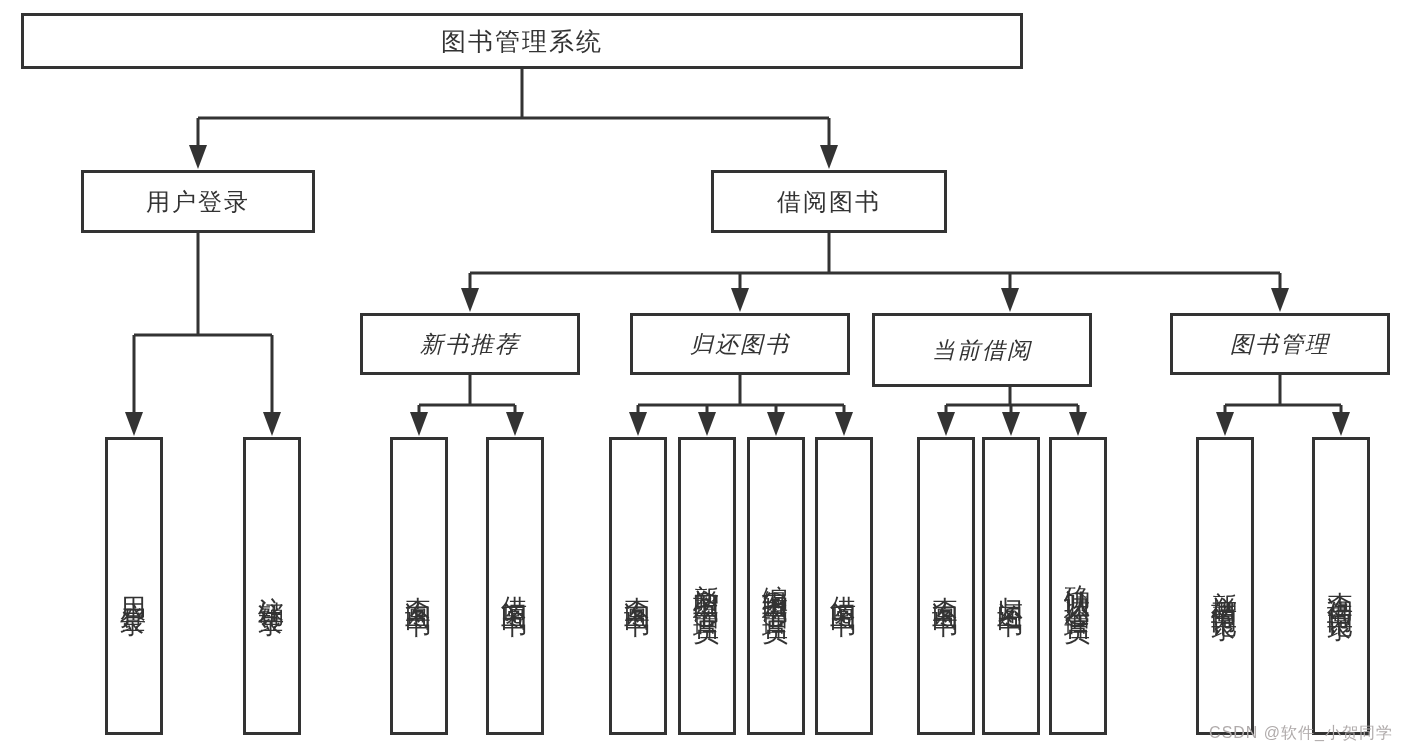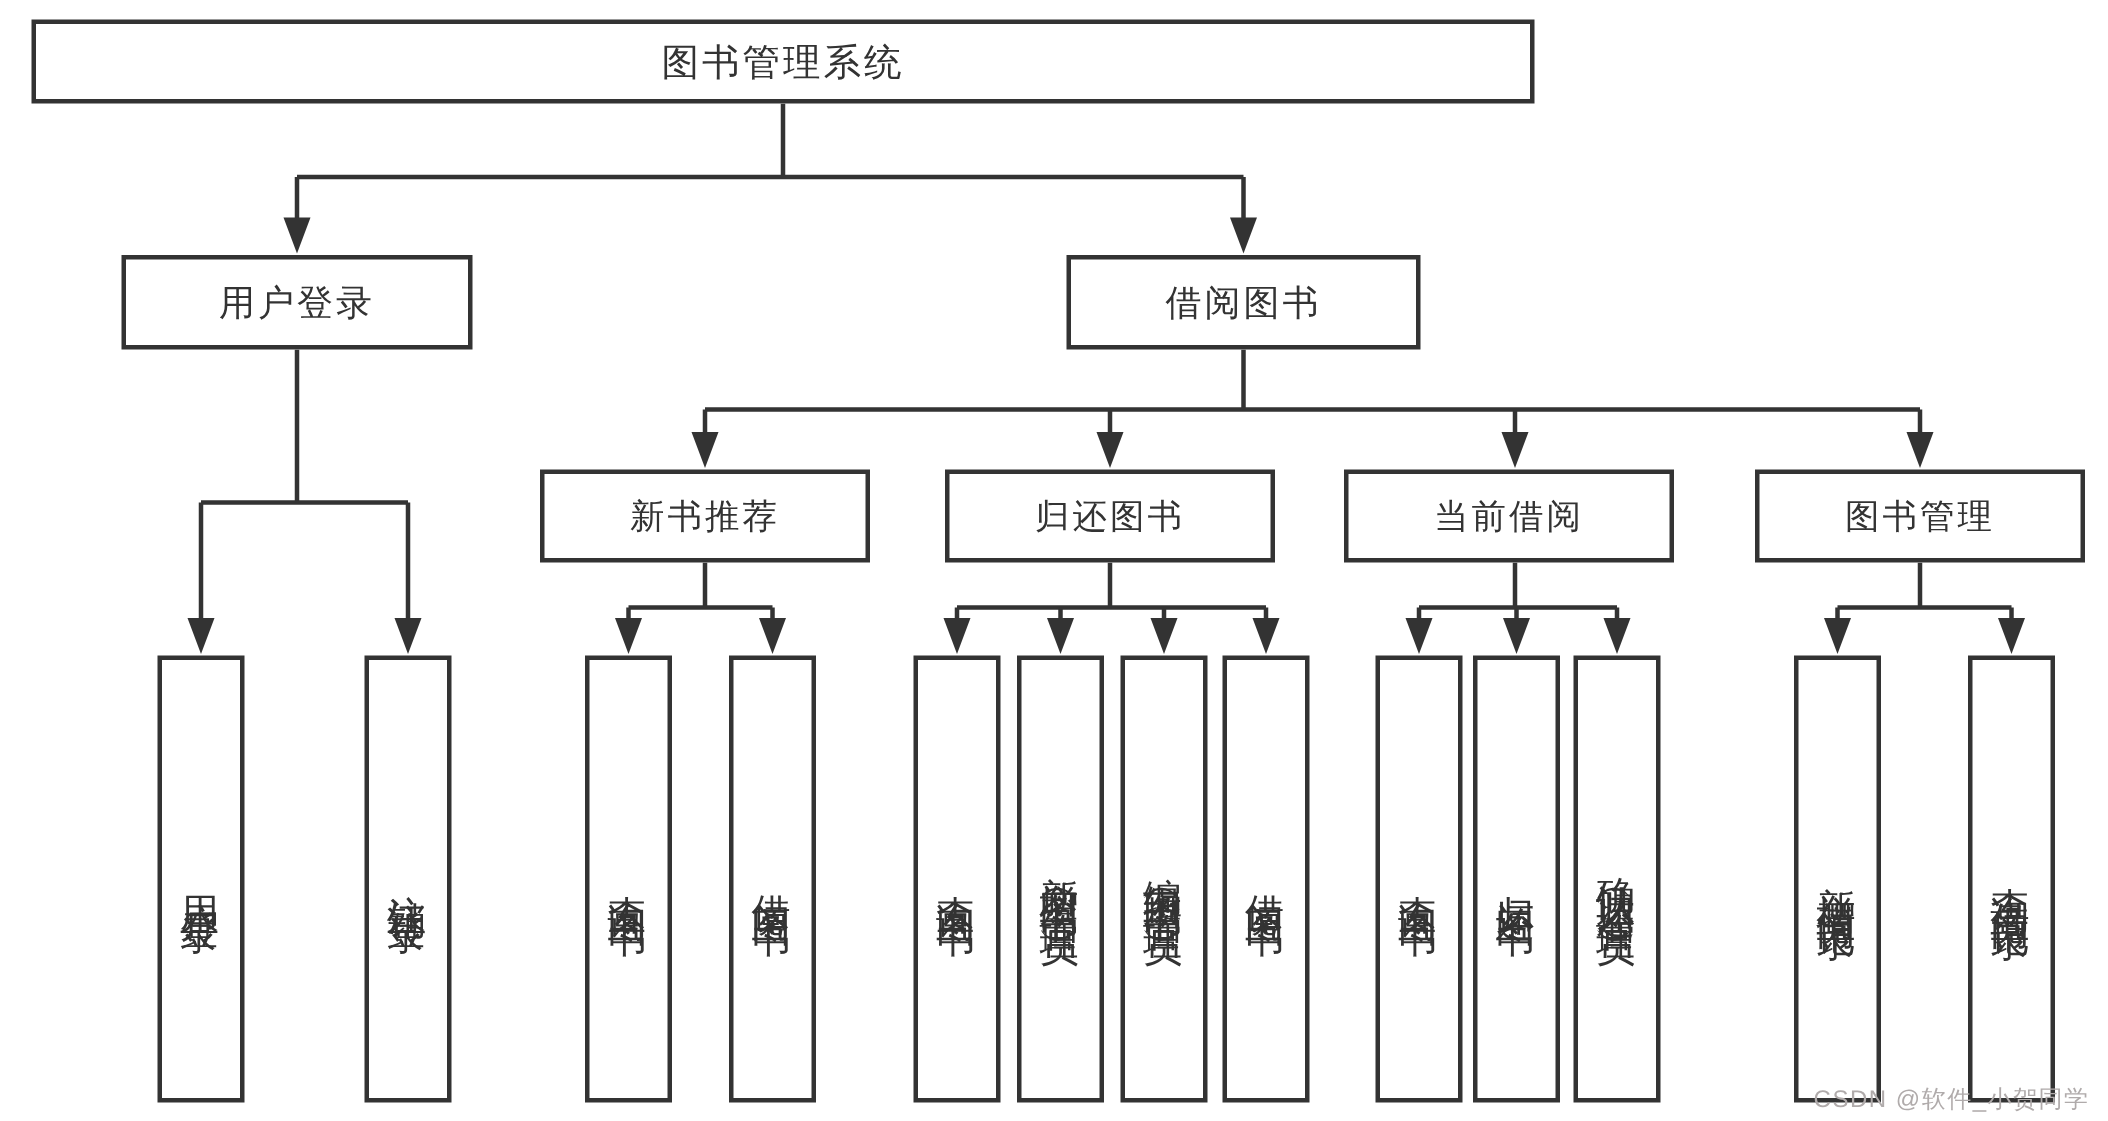--- a/index.html
+++ b/index.html
@@ -24,21 +24,21 @@
     border: 3px solid var(--line, #333333);
     background: #ffffff;
     display: flex;
     align-items: center;
     justify-content: center;
     text-align: center;
   }
   .h span { letter-spacing: 2px; white-space: nowrap; }
   .lv-root span { font-size: 25px; }
   .lv2 span { font-size: 24px; }
-  .lv3 span { font-size: 23px; }
+  .lv3 span { font-size: 23px; font-style: italic; }
   .v span {
     writing-mode: vertical-rl;
     text-orientation: mixed;
     font-size: 26px;
     letter-spacing: 5px;
     white-space: nowrap;
   }
   .watermark {
     position: absolute;
     right: 12px;
@@ -98,21 +98,21 @@
   <div class="box h lv2" style="left:711px;top:170px;width:236px;height:63px">
     <span>借阅图书</span>
   </div>
 
   <div class="box h lv3" style="left:360px;top:313px;width:220px;height:62px">
     <span>新书推荐</span>
   </div>
   <div class="box h lv3" style="left:630px;top:313px;width:220px;height:62px">
     <span>归还图书</span>
   </div>
-  <div class="box h lv3" style="left:896px;top:313px;width:220px;height:62px">
+  <div class="box h lv3" style="left:872px;top:313px;width:220px;height:74px">
     <span>当前借阅</span>
   </div>
   <div class="box h lv3" style="left:1170px;top:313px;width:220px;height:62px">
     <span>图书管理</span>
   </div>
 
   <div class="box v" style="left:105px;top:437px;width:58px;height:298px">
     <span>用户登录</span>
   </div>
   <div class="box v" style="left:243px;top:437px;width:58px;height:298px">

